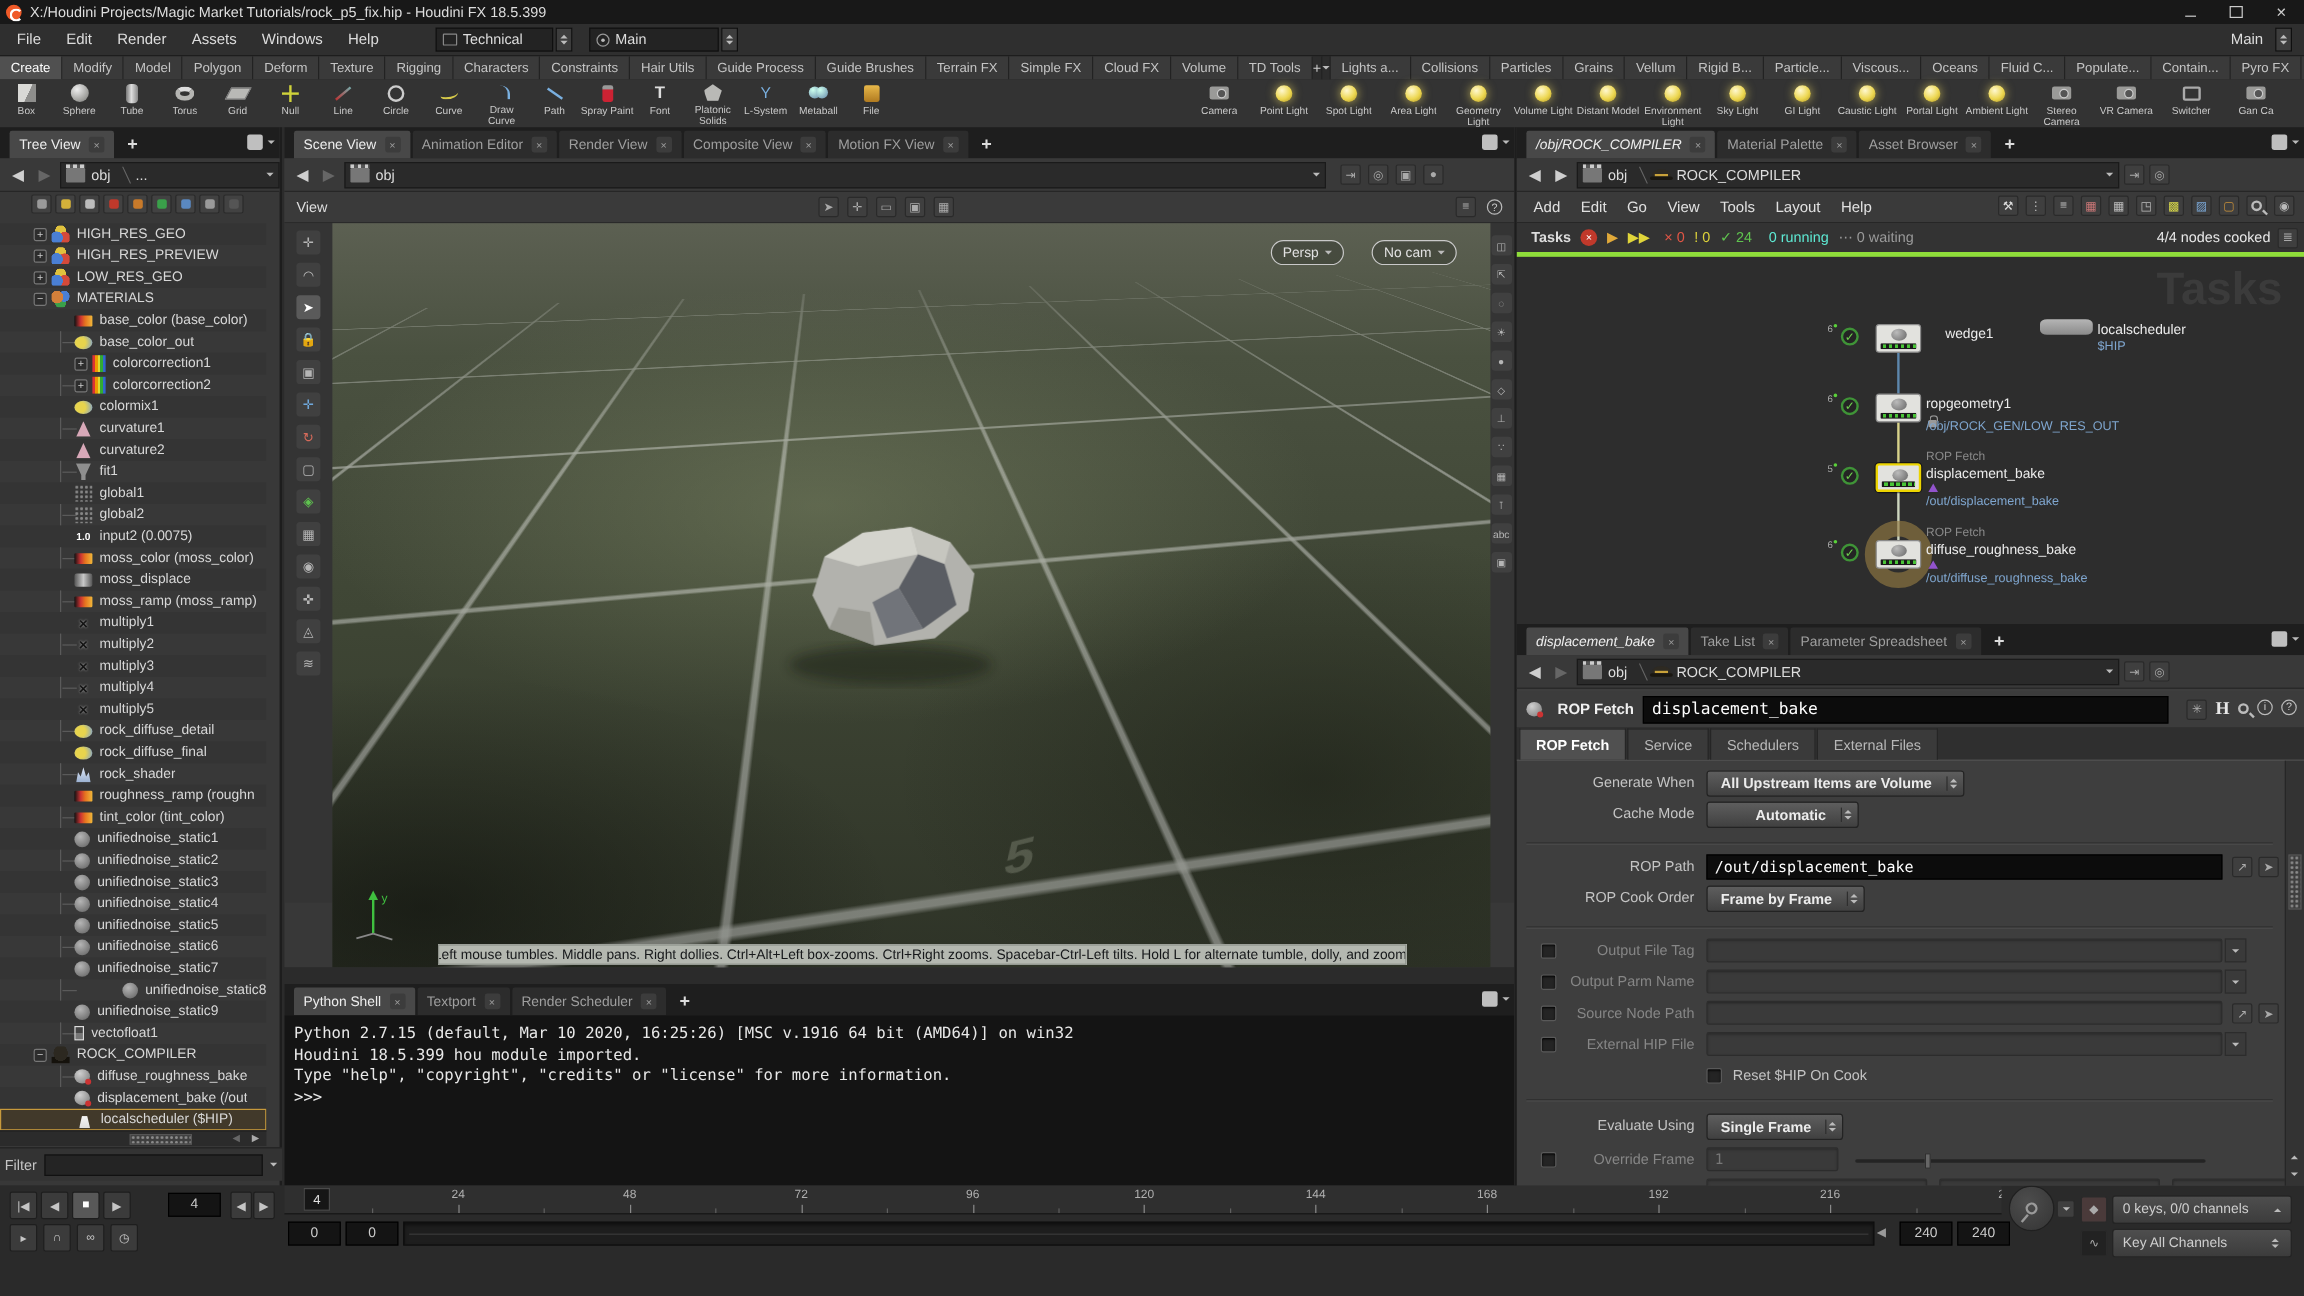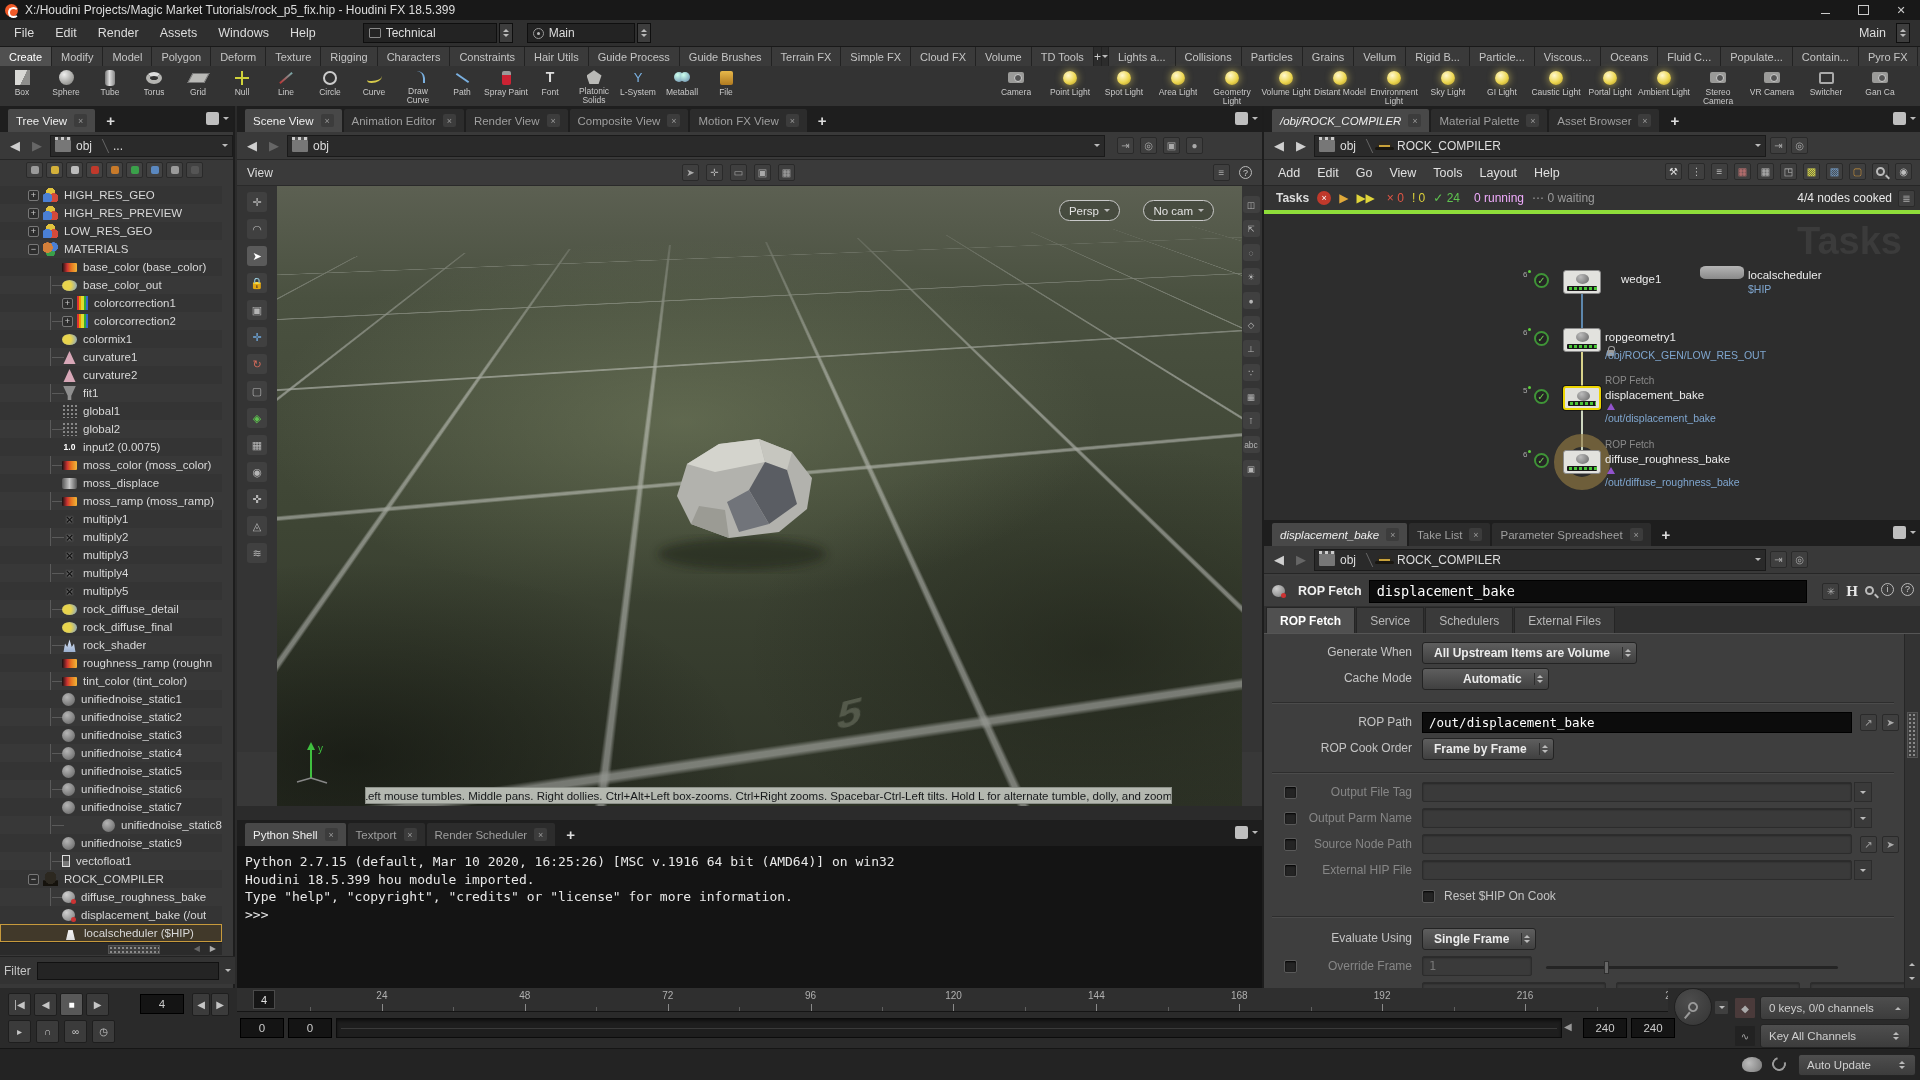--- a/index.html
+++ b/index.html
@@ -215,21 +215,21 @@
 
 <div id="menubar">
   <div id="menus" style="display:flex">
       <div class="menu-item">File</div>
       <div class="menu-item">Edit</div>
       <div class="menu-item">Render</div>
       <div class="menu-item">Assets</div>
       <div class="menu-item">Windows</div>
       <div class="menu-item">Help</div>
     </div>
-  <div class="combo" style="width:134px;margin-left:26px">
+  <div class="combo" style="width:98px;margin-left:26px">
     <span class="cico"></span>
     <span>Technical</span>
   </div>
   <div class="spinbtn">
       <span class="tri-u sm"></span>
       <span class="tri-d sm"></span>
     </div>
   <div class="combo" style="width:108px;margin-left:14px">
     <span class="cicoR"></span>
     <span>Main</span>
@@ -948,21 +948,21 @@
       <div class="minico" style="color: rgb(187, 187, 187);">◉</div>
     </div>
   <div id="tasksrow">
     <b style="color:#ddd">Tasks</b>
     <span style="width:14px;height:14px;border-radius:50%;background:#c0392b;color:#fff;font-size:9px;display:inline-flex;align-items:center;justify-content:center">×</span>
     <span style="color:#e0a93a">▶</span>
     <span style="color:#e0d53a">▶▶</span>
     <span style="color:#e05545;margin-left:4px">×&nbsp;<span>0</span></span>
     <span style="color:#ddd23a">!&nbsp;<span>0</span></span>
     <span style="color:#5fc44f">✓&nbsp;<span>24</span></span>
-    <span style="color:#f0abfc;margin-left:6px">0 running</span>
+    <span style="color:#5eead4;margin-left:6px">0 running</span>
     <span style="color:#9a9a9a">⋯&nbsp;<span>0 waiting</span></span>
     <span style="margin-left:auto;margin-right:28px;color:#e8e8e8">4/4 nodes cooked</span>
     <span class="minico" style="position:absolute;right:5px">≣</span>
   </div>
   <div id="taskprog"></div>
   <div id="netcanvas">
     <div id="netwm">Tasks</div>
     <svg width="658" height="306" style="position:absolute;left:0;top:0">
       <line x1="318" y1="80" x2="318" y2="114" stroke="#5d87ad" stroke-width="2"></line>
       <line x1="318" y1="138" x2="318" y2="172" stroke="#d8d28a" stroke-width="2"></line>
@@ -1216,24 +1216,13 @@
       <span class="tri-u sm"></span>
   </div>
   <div class="minico" style="position:absolute;left:1734px;top:37px;width:22px;height:22px;background:#222">∿</div>
   <div class="rbtnbig" style="left:1760px;top:36px;width:150px">
     <span>Key All Channels</span>
     <span class="ddspin" style="border:none;margin-left:4px">
         <span class="tri-u sm"></span>
         <span class="tri-d sm"></span>
       </span>
   </div>
-  <div id="tlrow3">
-    <span class="brain" style="position:absolute;left:1742px;top:8px"></span>
-    <span class="refresh" style="position:absolute;left:1772px;top:8px"></span>
-    <div class="rbtnbig" style="left:1798px;top:5px;width:118px;height:22px">
-      <span>Auto Update</span>
-      <span class="ddspin" style="border:none;margin-left:4px">
-          <span class="tri-u sm"></span>
-          <span class="tri-d sm"></span>
-        </span>
-    </div>
-  </div>
 </div>
 
 </body></html>

